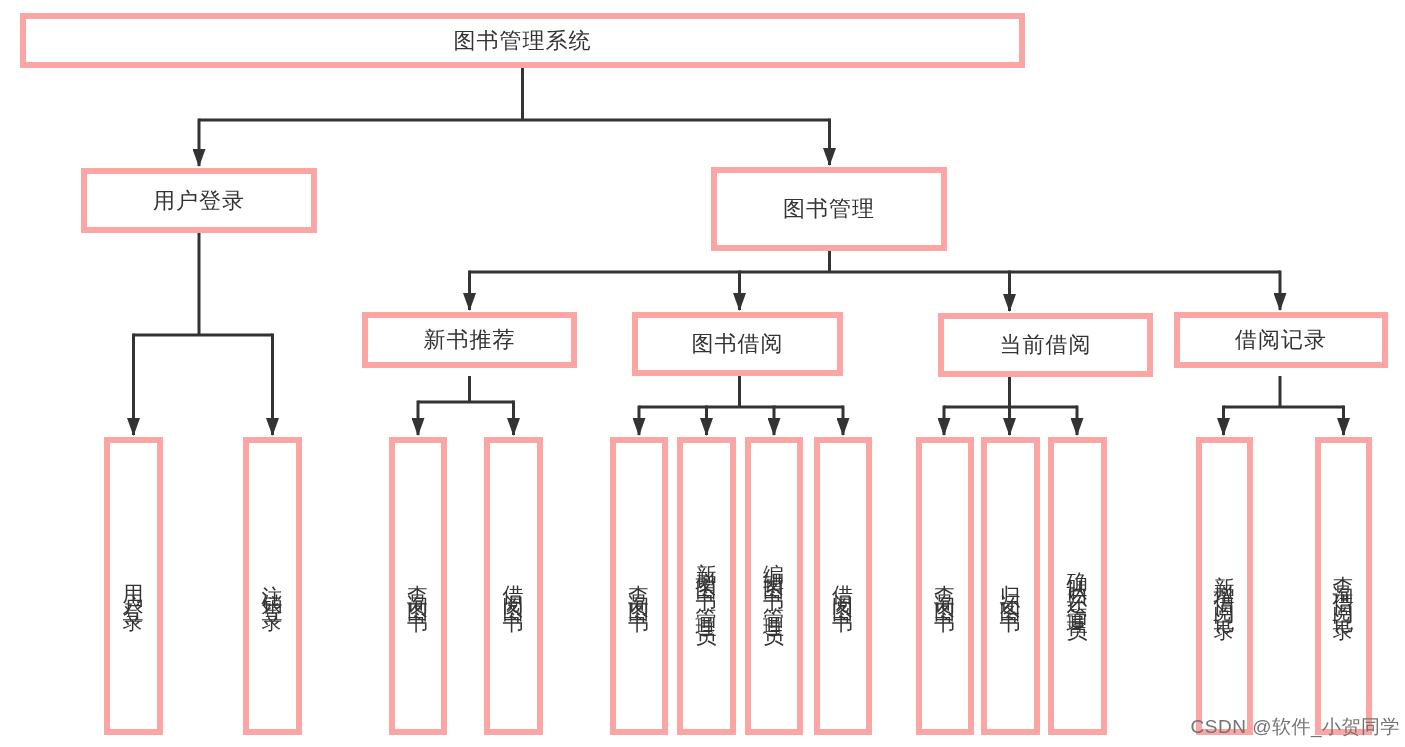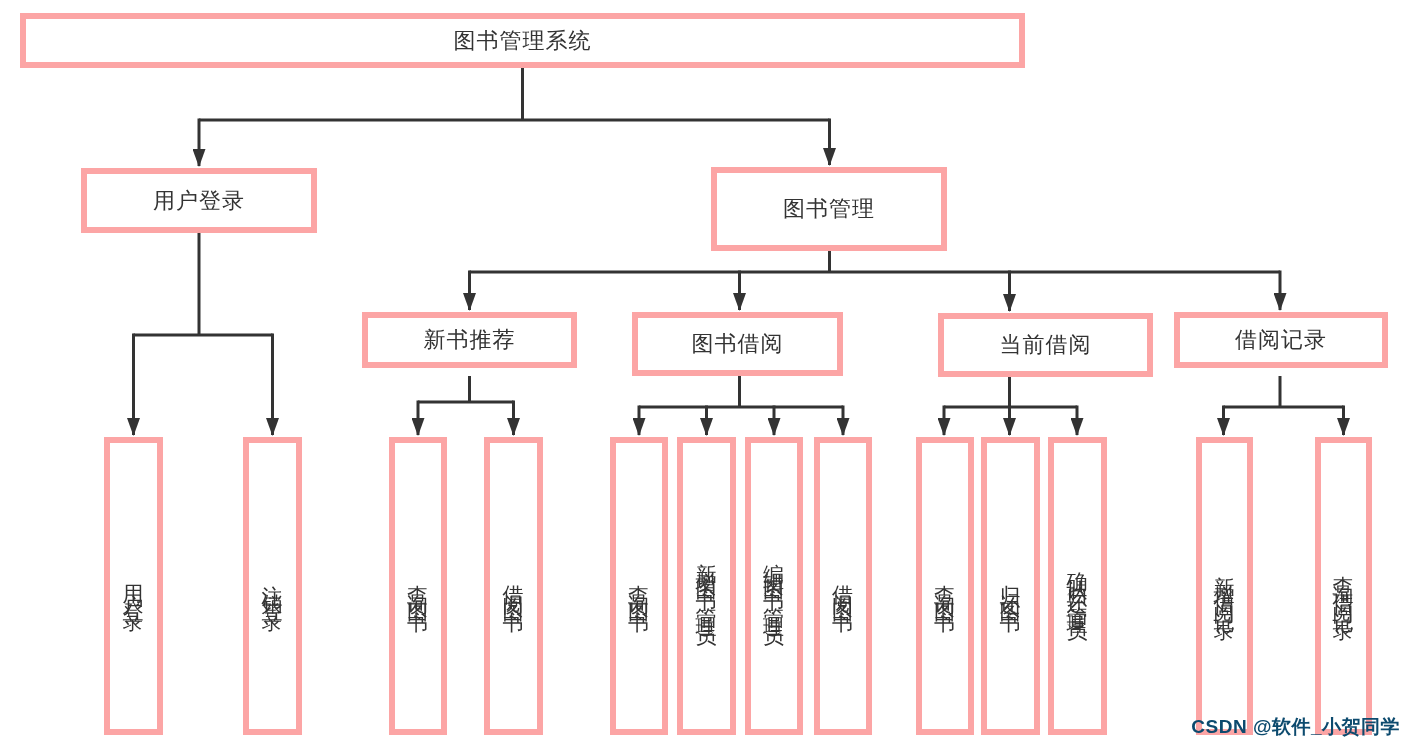--- a/index.html
+++ b/index.html
@@ -37,22 +37,21 @@
     letter-spacing: 9px;
     white-space: nowrap;
   }
   .watermark {
     position: absolute;
     top: 714px;
     right: 5px;
     z-index: 3;
     font-size: 19px;
     letter-spacing: 0.5px;
-    color: #0c4a6e;
-    font-weight: bold;
+    color: #737373;
   }
 </style>
 </head>
 <body>
 
 <svg class="wires" width="1405" height="747" viewBox="0 0 1405 747">
   <defs>
     <marker id="arw" viewBox="0 0 18 13" refX="17" refY="6.5" markerWidth="18" markerHeight="13" markerUnits="userSpaceOnUse" orient="auto">
       <path d="M0,0 L18,6.5 L0,13 Z" fill="#333333"></path>
     </marker>

